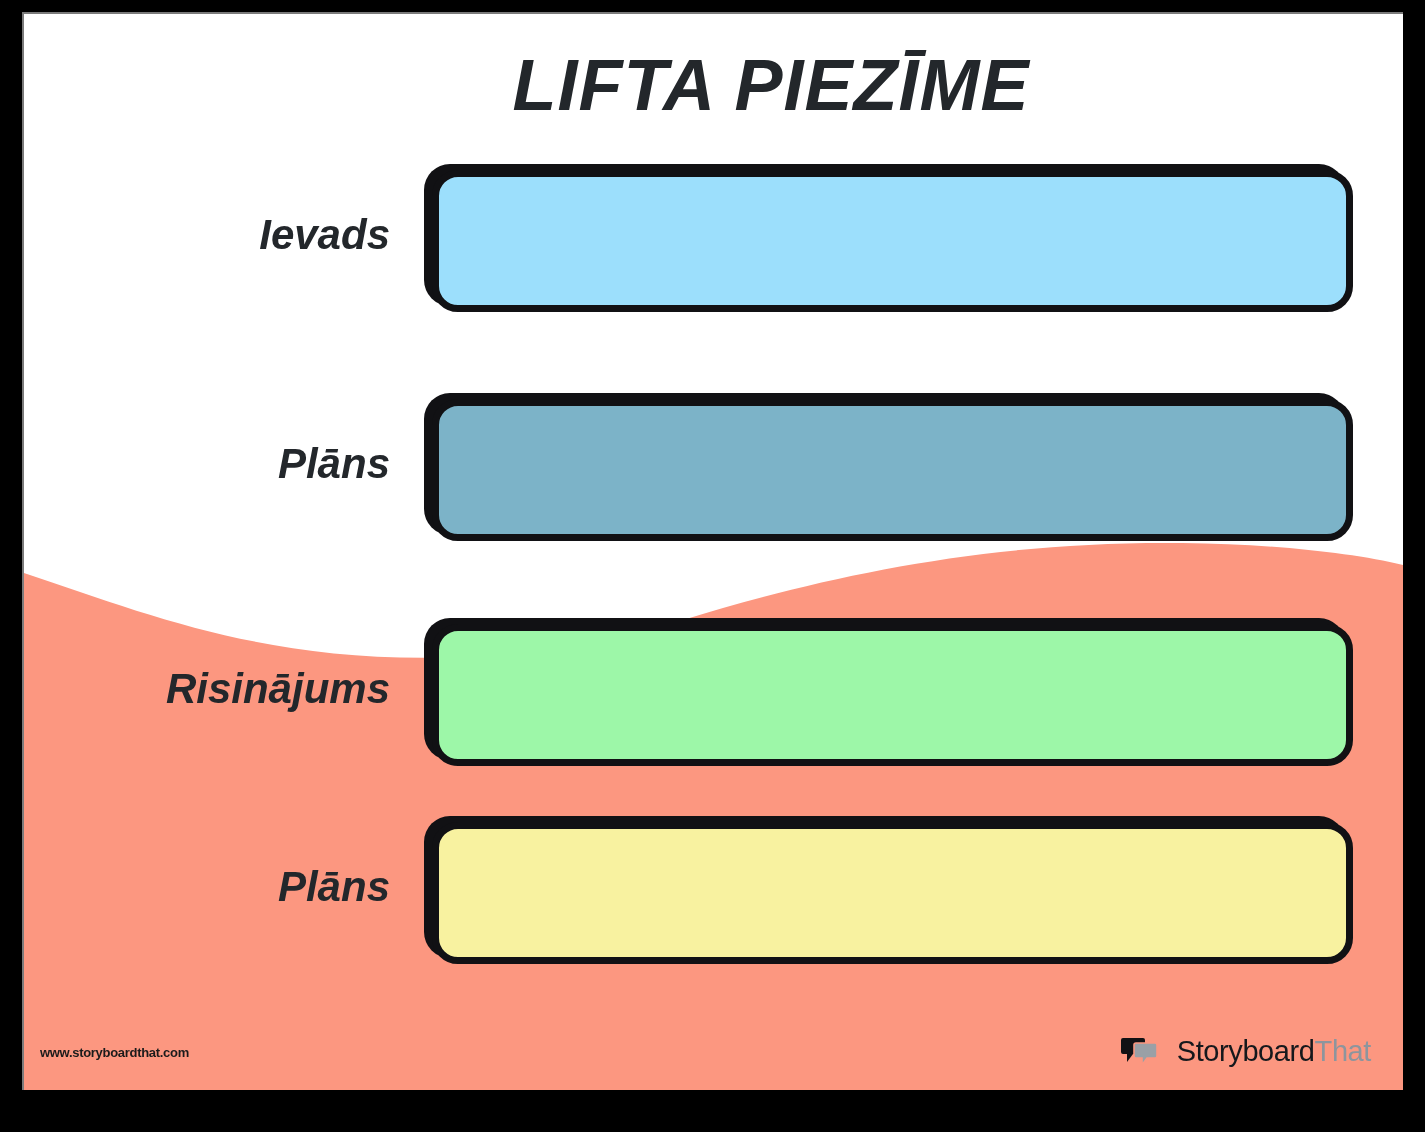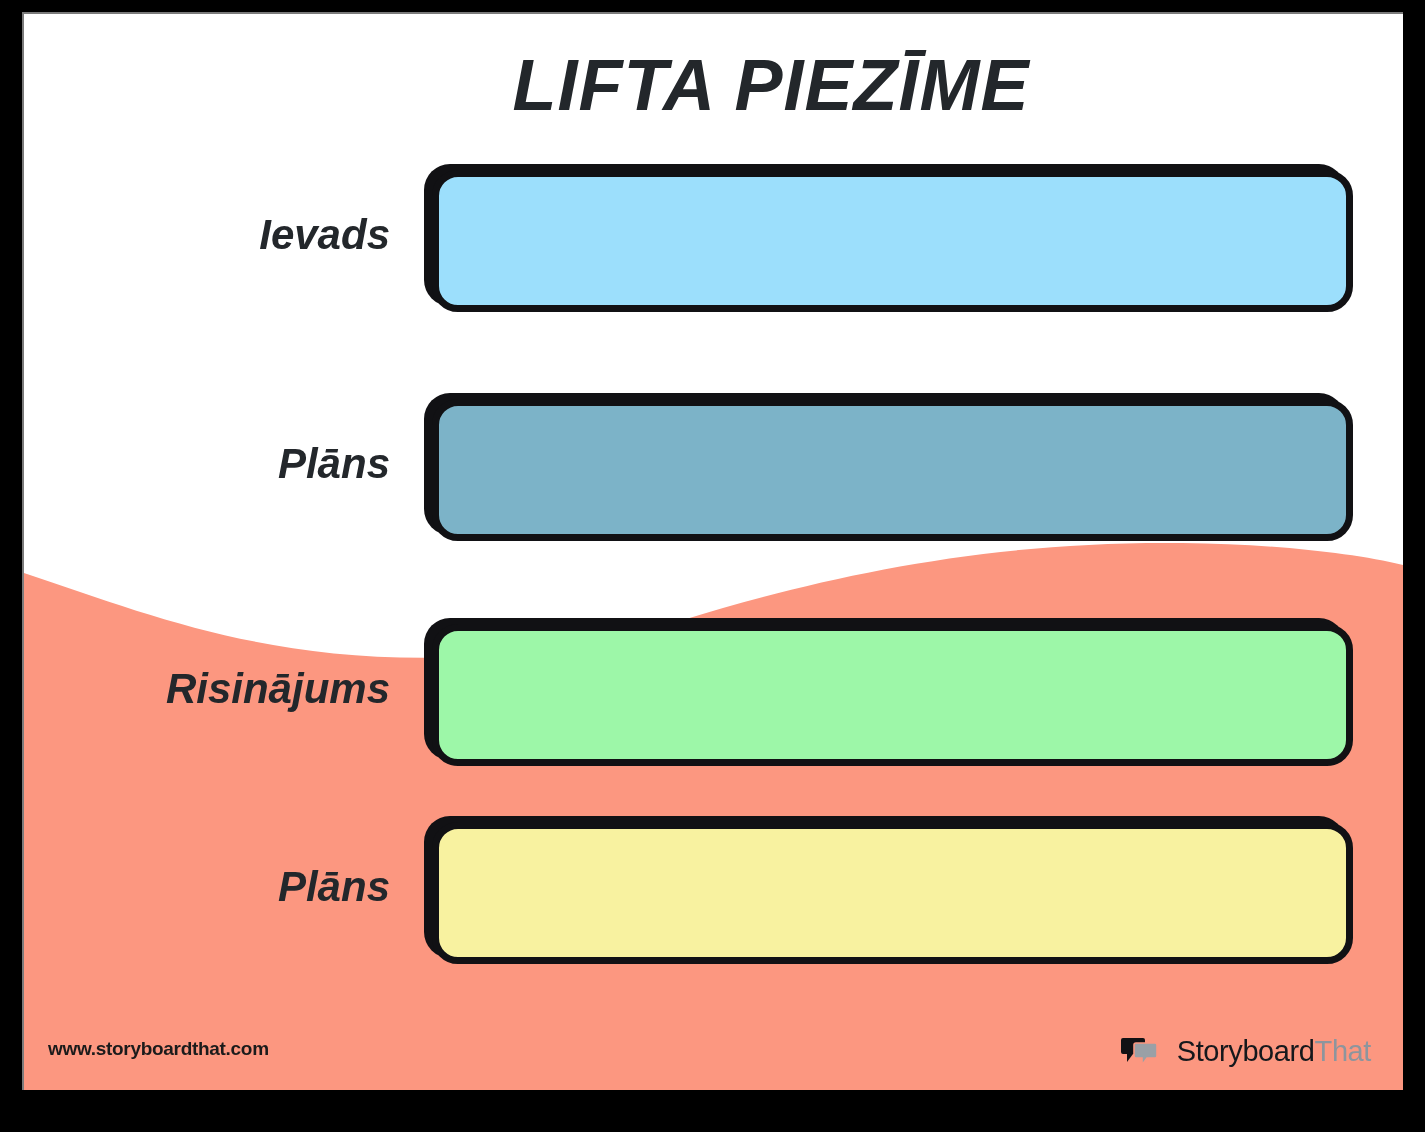--- a/index.html
+++ b/index.html
@@ -107,24 +107,24 @@
     width: 100%;
     height: 100%;
     border: 7px solid #111114;
     border-radius: 26px;
     background: #ffffff;
   }
 
   
   .footer-url {
     position: absolute;
-    left: 24px;
+    left: 16px;
     bottom: 30px;
     font-family: "Liberation Sans Narrow", "Liberation Sans", sans-serif;
-    font-size: 19px;
+    font-size: 13px;
     font-weight: 700;
     color: #1b1b1b;
     letter-spacing: -0.3px;
   }
 
   .brand {
     position: absolute;
     right: 32px;
     bottom: 22px;
     display: flex;

